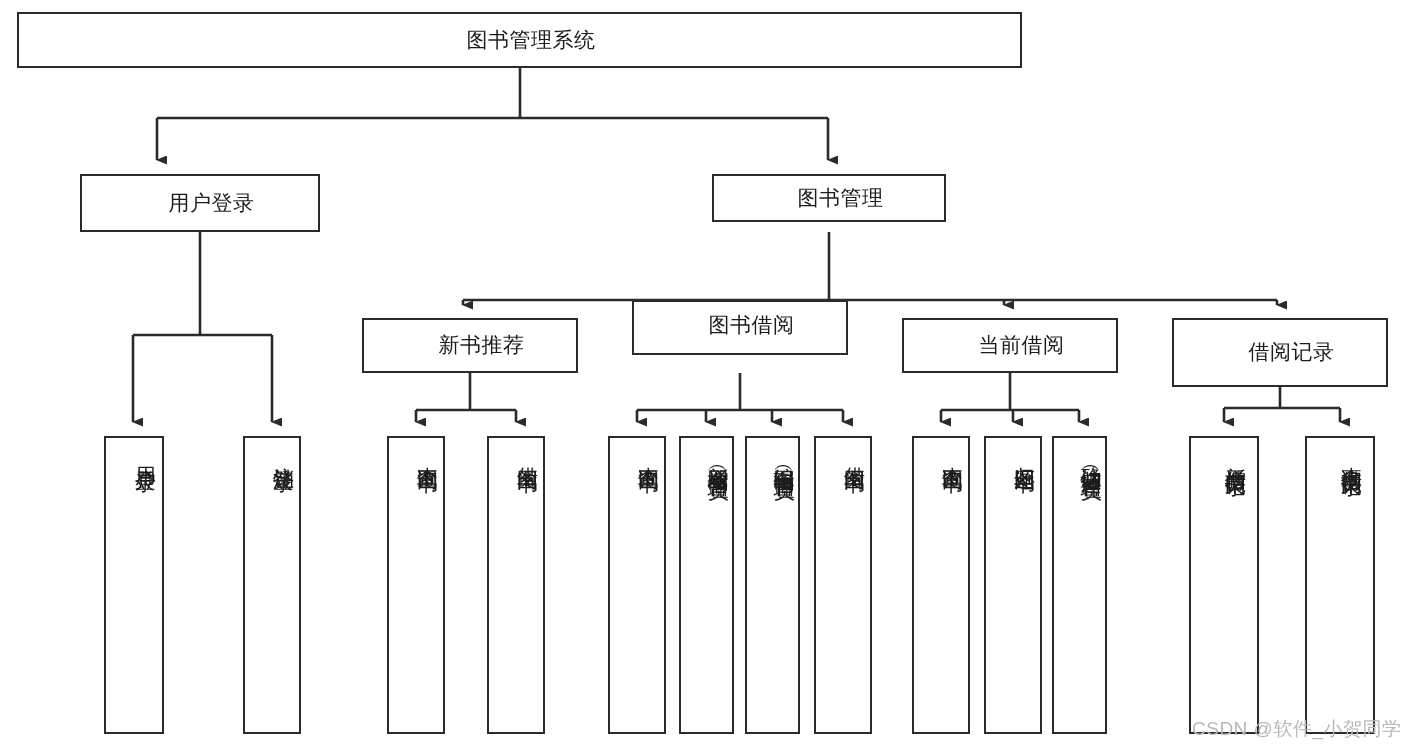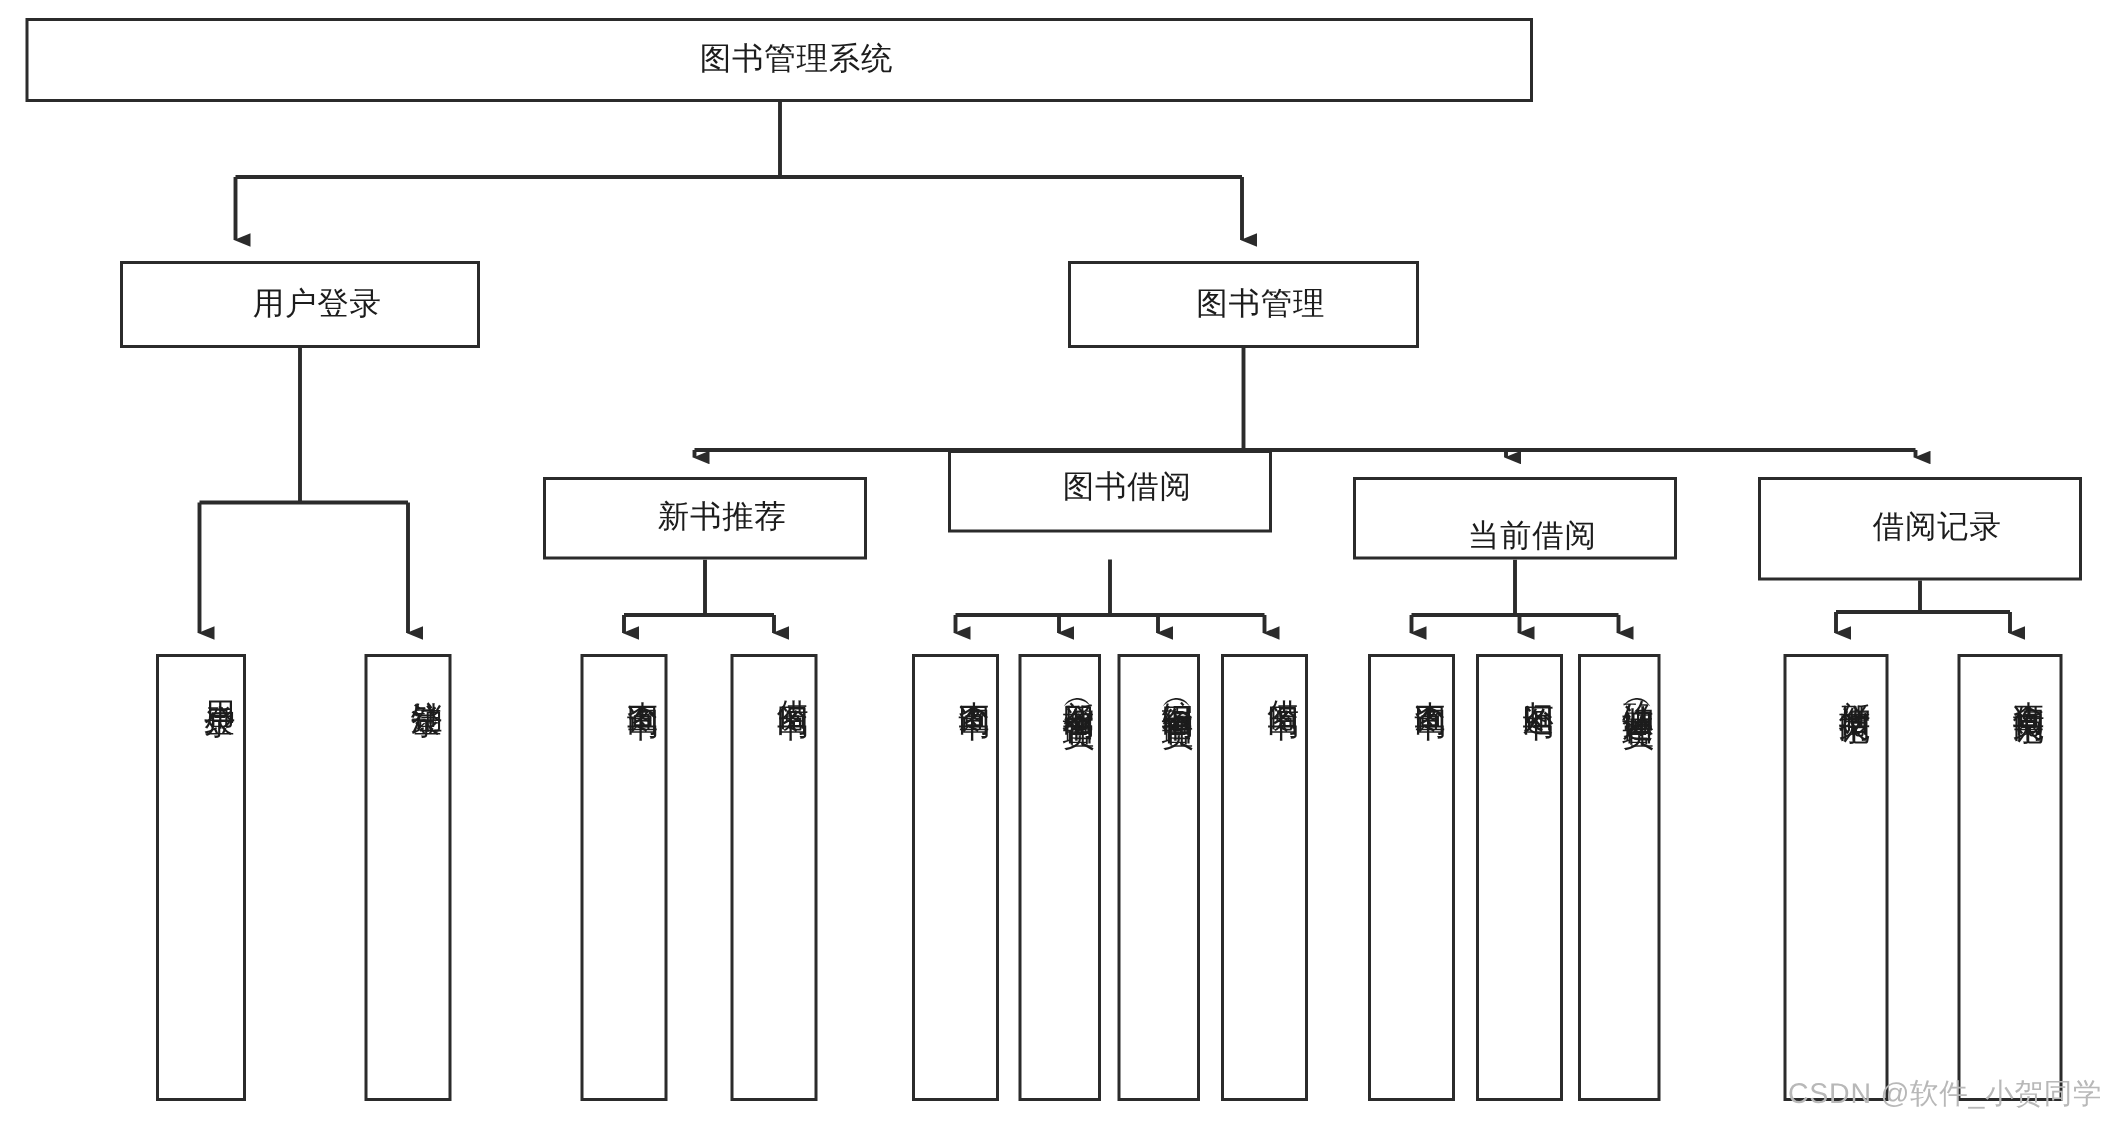--- a/index.html
+++ b/index.html
@@ -123,31 +123,31 @@
     </g>
   </svg>
 
   <div class="node" style="left:17px; top:12px; width:1005px; height:56px;">
     <span class="node-label">图书管理系统</span>
   </div>
 
   <div class="node" style="left:80px; top:174px; width:240px; height:58px;">
     <span class="node-label">用户登录</span>
   </div>
-  <div class="node" style="left:712px; top:174px; width:234px; height:58px;">
+  <div class="node" style="left:712px; top:174px; width:234px; height:48px;">
     <span class="node-label">图书管理</span>
   </div>
 
   <div class="node" style="left:362px; top:318px; width:216px; height:55px;">
     <span class="node-label">新书推荐</span>
   </div>
   <div class="node" style="left:632px; top:300px; width:216px; height:55px;font-family:Liberation Mono, monospace;">
     <span class="node-label">图书借阅</span>
   </div>
-  <div class="node" style="left:902px; top:318px; width:216px; height:55px;align-items:flex-end;">
+  <div class="node" style="left:902px; top:318px; width:216px; height:55px;">
     <span class="node-label">当前借阅</span>
   </div>
   <div class="node" style="left:1172px; top:318px; width:216px; height:69px;">
     <span class="node-label">借阅记录</span>
   </div>
 
   <div class="node leaf" style="left:104px; top:436px; width:60px; height:298px;">
     <span class="node-label">用户登录</span>
   </div>
   <div class="node leaf" style="left:243px; top:436px; width:58px; height:298px;">

